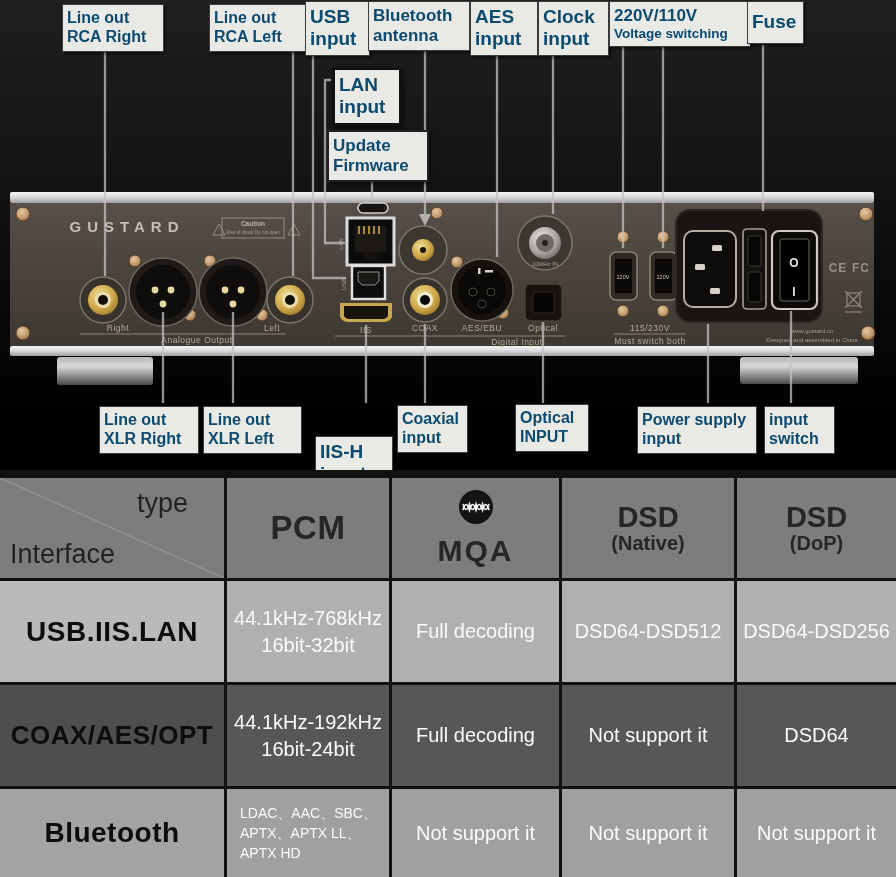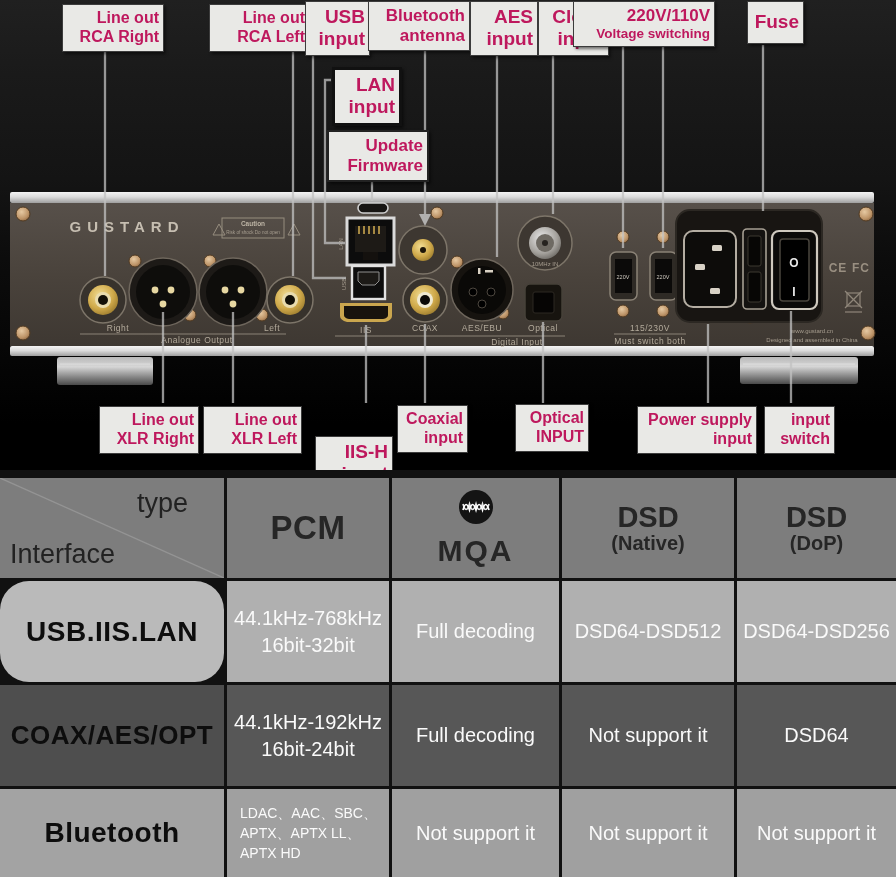--- a/index.html
+++ b/index.html
@@ -10,22 +10,22 @@
          background:linear-gradient(180deg,#202020 0%,#1a1a1a 16%,#141414 38%,#0c0c0c 55%,#060606 74%,#000 90%);}
   .photo svg{position:absolute;left:0;top:0;}
   svg text{font-family:"Liberation Sans","DejaVu Sans",sans-serif;}
   .ptxt{fill:#b3aa9b;font-size:8.5px;text-anchor:middle;letter-spacing:.5px;}
   .ptiny{fill:#a69d8f;font-size:6px;text-anchor:middle;}
   .pbrand{fill:#c6beb1;font-size:15px;font-weight:bold;letter-spacing:6px;text-anchor:middle;}
   .pcert{fill:#998f81;font-size:12px;font-weight:bold;text-anchor:middle;letter-spacing:1px;}
   .pw{fill:#e8e8e8;font-size:12px;font-weight:bold;text-anchor:middle;}
   .pvs{fill:#cfc9bf;font-size:5.5px;text-anchor:middle;}
   
-  .callout{position:absolute;background:#e9e9e6;border:1px solid #3c3c3c;color:#be185d;
-           text-align:right;font-weight:600;line-height:1.18;padding:4px 4px;
+  .callout{position:absolute;background:#e9e9e6;border:1px solid #3c3c3c;color:#0c4a6e;
+           text-align:left;font-weight:600;line-height:1.18;padding:4px 4px;
            box-shadow:1.5px 2px 3px rgba(0,0,0,.55);}
   .f16{font-size:16px;}
   .f17{font-size:17px;}
   .f19{font-size:19px;}
   .callout .sub{font-size:13.5px;font-weight:600;display:block;}
   .thick{border:3px solid #111;}
   .med{border:2px solid #222;}
   
   .spec{position:absolute;left:0;top:470px;width:896px;height:407px;background:#111;
         display:grid;grid-template-columns:224px 162px 167px 172px 159px;
@@ -34,21 +34,21 @@
   .hd{background:#7d7d7d;color:#262626;}
   .hd-big{font-size:33px;font-weight:600;letter-spacing:.5px;}
   .hd-dsd1{font-size:29px;font-weight:600;line-height:1.0;}
   .hd-dsd2{font-size:20px;font-weight:600;line-height:1.1;}
   .corner{position:relative;background:#7d7d7d;color:#222;}
   .corner svg{position:absolute;left:0;top:0;}
   .corner .ctop{position:absolute;top:10px;right:36px;font-size:27px;font-weight:500;}
   .corner .cbot{position:absolute;bottom:8px;left:10px;font-size:27px;font-weight:500;}
   .mqa-wrap{flex-direction:column;gap:9px;}
   .mqa-txt{font-size:30px;font-weight:600;letter-spacing:2px;color:#262626;}
-  .r1{background:#b0b0b0;}  .r1l{background:#bababa;border-radius:29px;}
+  .r1{background:#b0b0b0;}  .r1l{background:#bababa;}
   .r2{background:#575757;}  .r2l{background:#4e4e4e;}
   .r3{background:#a0a0a0;}  .r3l{background:#a3a3a3;}
   .rowlab{font-size:28px;font-weight:700;color:#0d0d0d;letter-spacing:.5px;}
   .dtxt{color:#fafafa;font-size:20px;font-weight:500;line-height:1.35;}
   .dsmall{color:#fafafa;font-size:14px;font-weight:500;line-height:1.45;}
   .left-align{align-items:flex-start;text-align:left;padding-left:13px;}
 </style>
 </head>
 <body>
 
@@ -316,21 +316,21 @@
       <span>antenna</span>
     </div>
     <div class="callout f19" style="left:470px;top:1px;width:58px;">
       <span>AES</span><br>
       <span>input</span>
     </div>
     <div class="callout f19" style="left:538px;top:1px;width:61px;">
       <span>Clock</span><br>
       <span>input</span>
     </div>
-    <div class="callout f17" style="left:573px;top:1px;width:132px;">
+    <div class="callout f17" style="left:609px;top:1px;width:132px;">
       <span>220V/110V</span>
       <span class="sub">Voltage switching</span>
     </div>
     <div class="callout f19" style="left:747px;top:1px;width:47px;padding-top:9px;padding-bottom:10px;">
       <span>Fuse</span>
     </div>
     <div class="callout f19 thick" style="left:332px;top:67px;width:56px;">
       <span>LAN</span><br>
       <span>input</span>
     </div>

